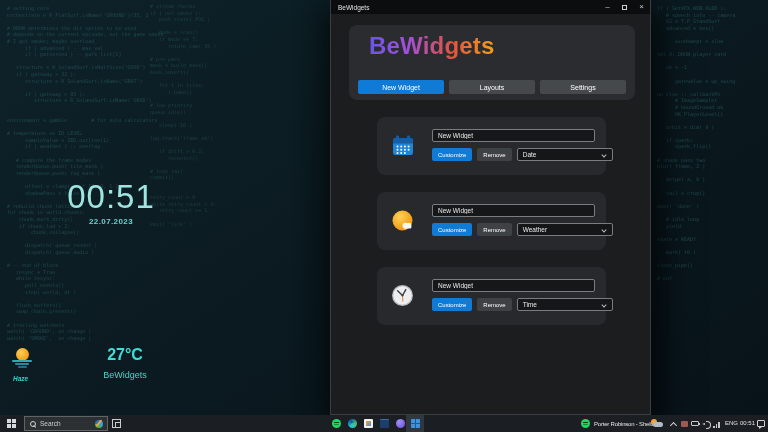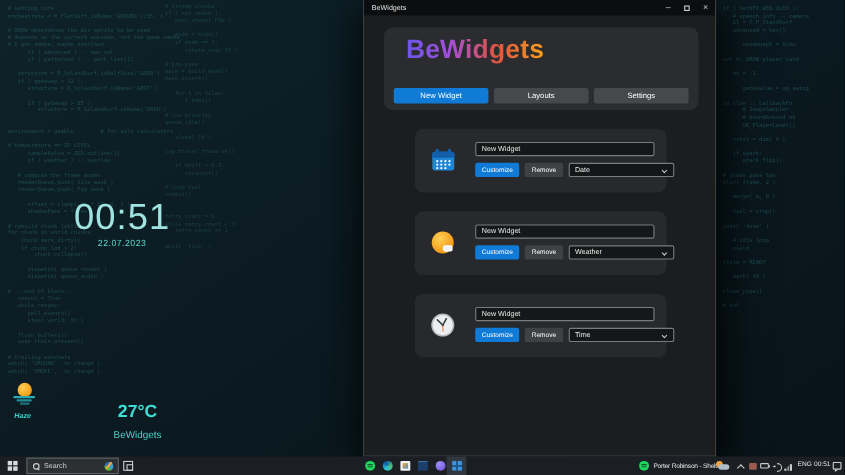--- a/index.html
+++ b/index.html
@@ -15,35 +15,35 @@
     font-size:5px; line-height:6.6px; color:#3a8d90; opacity:.38;
     white-space:pre; pointer-events:none;
   }
   .wp-left  { left:7px;  top:5px; }
   .wp-mid   { left:150px; top:3px; opacity:.3; }
   .wp-right { left:657px; top:5px; opacity:.42; }
 
   
   .clock-widget { position:absolute; left:55px; top:180px; width:112px; text-align:center; }
   .clock-time { font-size:33px; font-weight:300; color:#9fe4e0; letter-spacing:1px; line-height:34px; }
-  .clock-date { margin-top:3px; font-size:8px; font-weight:normal; color:#5fd8d0; letter-spacing:.4px; }
+  .clock-date { margin-top:3px; font-size:8px; font-weight:bold; color:#5fd8d0; letter-spacing:.4px; }
 
   
   .weather-widget { position:absolute; left:8px; top:346px; width:160px; height:50px; }
   .haze-icon { position:absolute; left:4px; top:2px; width:22px; height:20px; }
   .haze-sun { position:absolute; left:4px; top:0; width:13px; height:13px; border-radius:50%;
     background:radial-gradient(circle at 38% 35%, #ffce54, #f29a14 75%); }
   .haze-wave { position:absolute; height:2px; border-radius:1px; background:#2ba9b4; }
   .haze-w1 { left:0;  top:12px; width:20px; }
   .haze-w2 { left:3px; top:15px; width:14px; opacity:.8; }
   .haze-w3 { left:6px; top:18px; width:9px; opacity:.6; }
   .weather-cond { position:absolute; left:5px; top:29px; font-size:6.5px; font-weight:bold;
     font-style:italic; color:#2fd3c9; }
   .weather-right { position:absolute; left:84px; top:0; width:66px; text-align:center; }
-  .weather-temp { font-size:16px; font-weight:bold; color:#3eded4;margin-top:20px; }
+  .weather-temp { font-size:16px; font-weight:bold; color:#3eded4; }
   .weather-city { margin-top:6px; font-size:9px; color:#4fd2ca; }
 
   
   .app-window {
     position:absolute; left:330px; top:0; width:321px; height:415px;
     background:#1b1d1f; border:1px solid #3a3e41; border-top:none;
     box-shadow:14px 10px 30px rgba(0,0,0,.6), -10px 6px 24px rgba(0,0,0,.45);
   }
   .titlebar { position:absolute; left:0; top:0; width:100%; height:14px; background:#0c0d0e;
     display:flex; align-items:center; }

